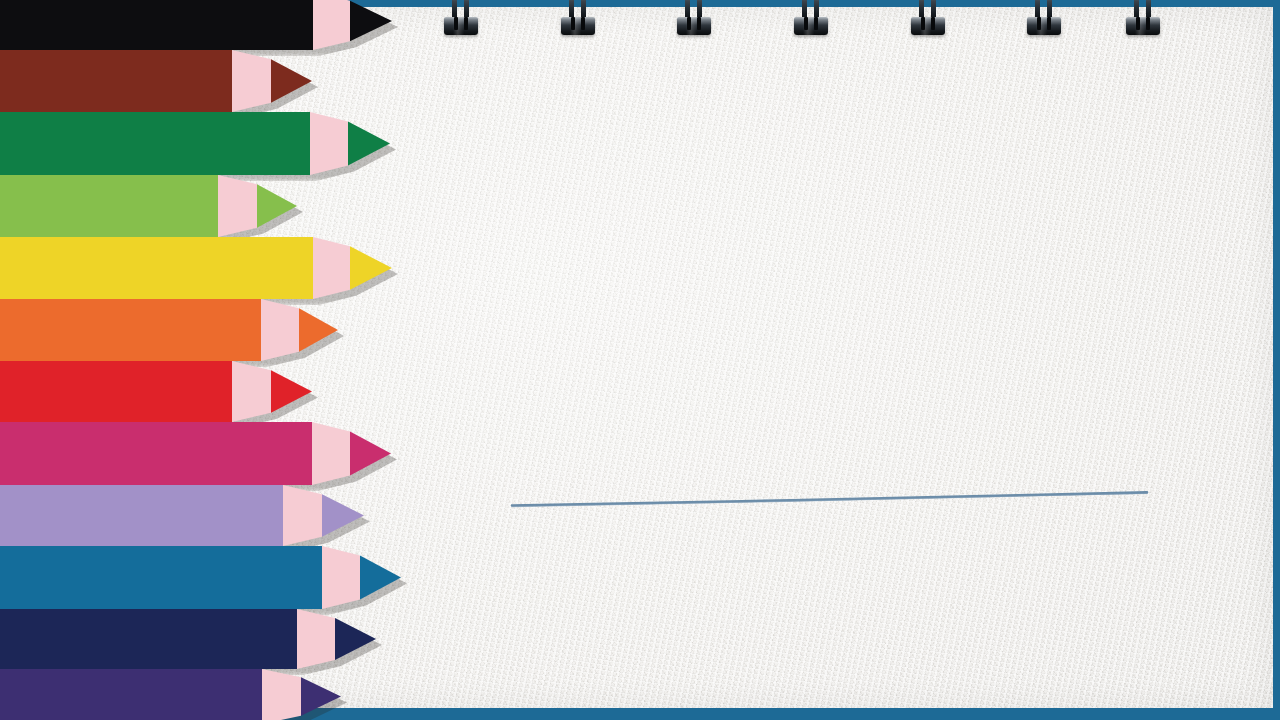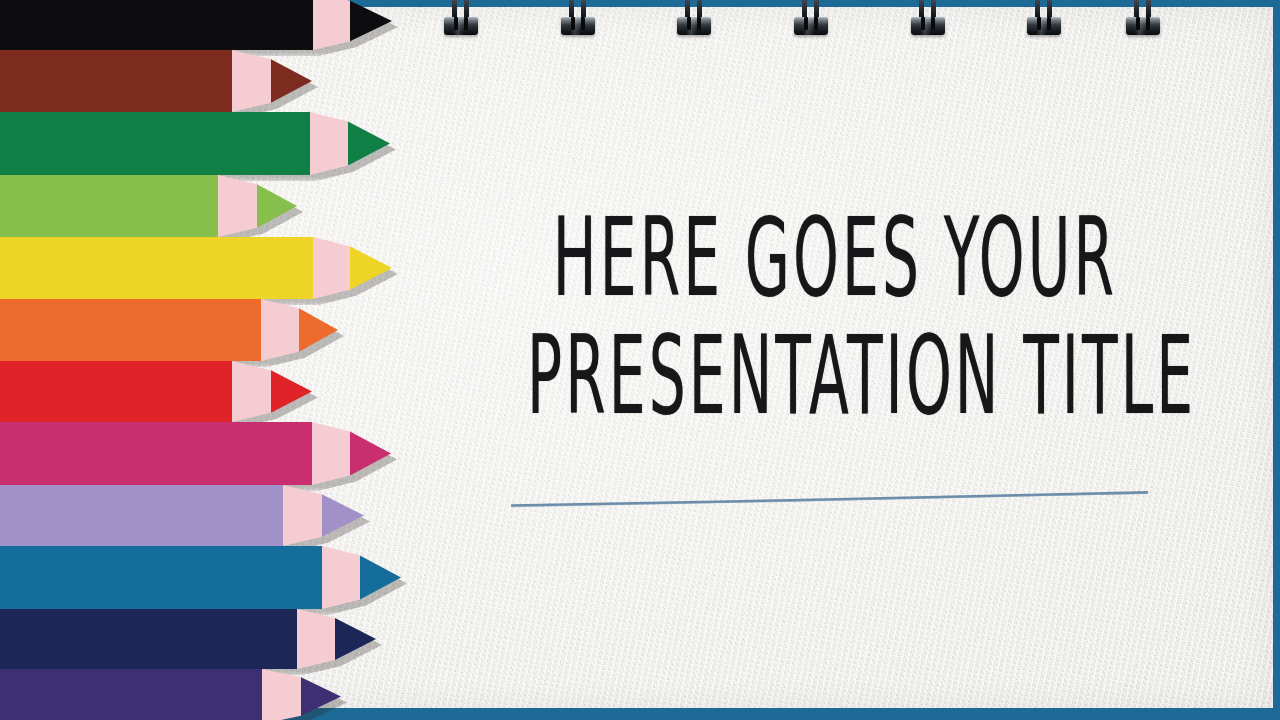--- a/index.html
+++ b/index.html
@@ -227,18 +227,14 @@
         <div class="wood" style="left: 262px; width: 39px; background: rgb(246, 204, 211); clip-path: polygon(0px 0px, 100% 8.25px, 100% 46.75px, 0px 100%);"></div>
         <div class="tip" style="left: 301px; width: 40px; background: rgb(61, 47, 114); clip-path: polygon(0px 8.25px, 100% 27.5px, 0px 46.75px);"></div>
       </div>
     </div>
 
   <svg id="underline" viewBox="0 0 640 22" preserveAspectRatio="none">
     <path id="ul-path" d="M2,17.5 C 60,16.4 140,15.0 232,13.2 C 330,11.3 430,9.0 520,7.0 C 570,5.9 612,5.0 637,4.4" fill="none" stroke="#5f83a2" stroke-width="2.6" stroke-linecap="round" opacity="0.92"></path>
     <path d="M2,18.6 C 70,17.6 150,16.0 244,14.0 C 344,12.0 440,9.8 528,7.8 C 574,6.8 614,5.9 637,5.4" fill="none" stroke="#7a99b4" stroke-width="1.1" stroke-linecap="round" opacity="0.55"></path>
   </svg>
 
-  <div id="titleblock">
-    <div class="title-line" style="color: rgb(23, 23, 26);">HERE GOES YOUR</div>
-    <div class="title-line" style="color: rgb(23, 23, 26);">PRESENTATION TITLE</div>
-  </div>
 
 </div>
 
 </body></html>

